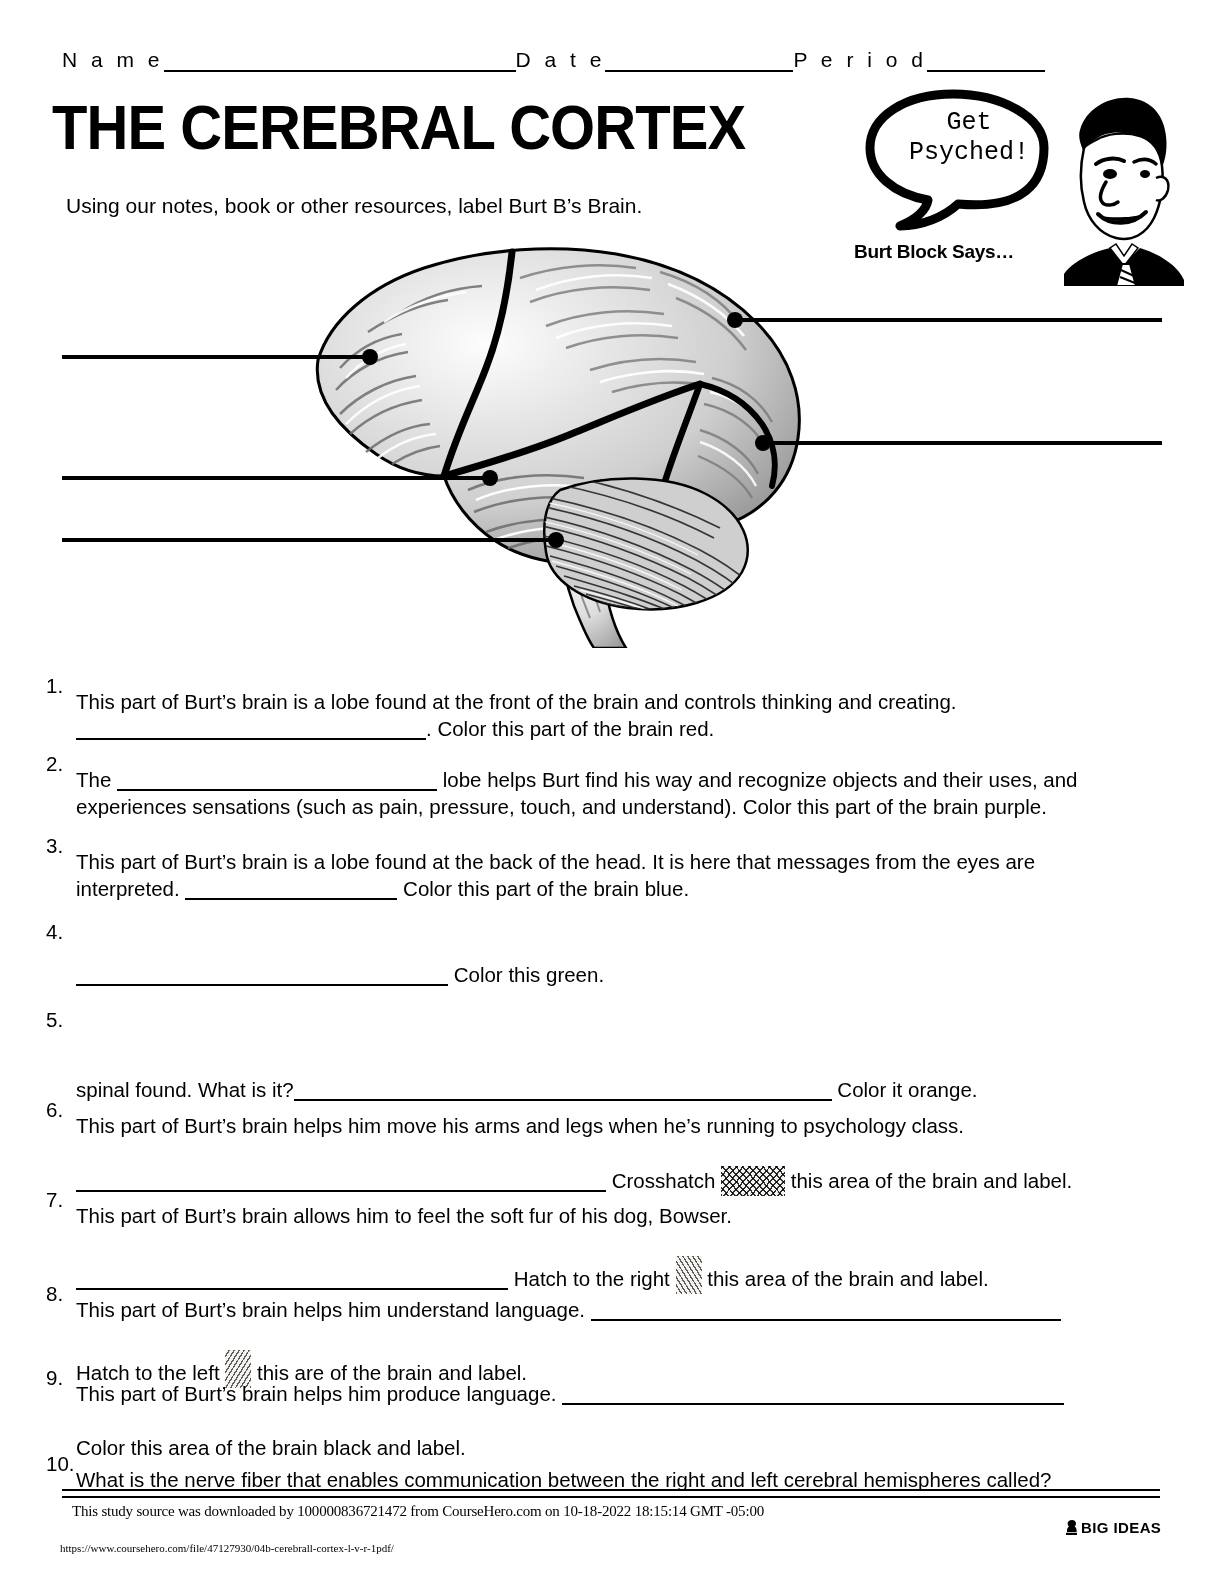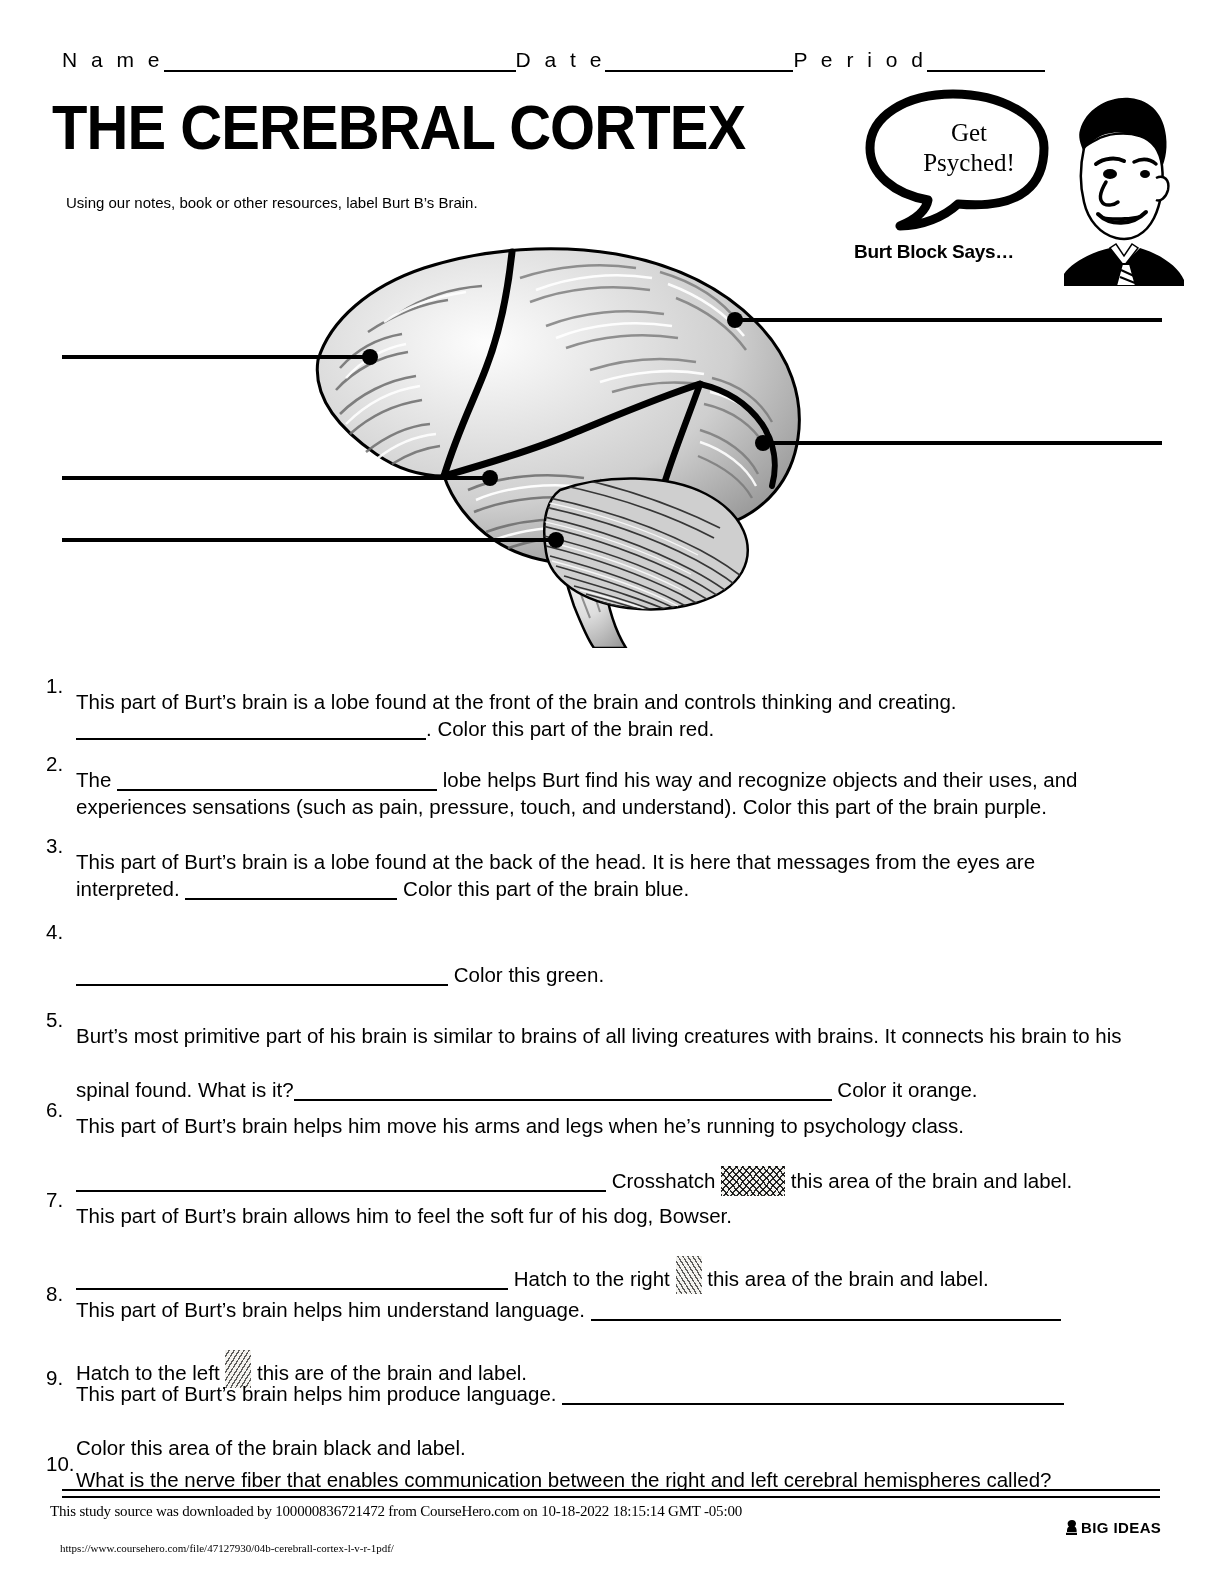--- a/index.html
+++ b/index.html
@@ -50,41 +50,41 @@
     letter-spacing: -1px;
     transform: scaleX(0.92);
     transform-origin: left top;
     font-family: "Liberation Sans", sans-serif;
   }
 
   .subtitle {
     position: absolute;
     left: 66px;
     top: 194px;
-    font-size: 15px;
+    font-size: 21px;
     font-family: "Liberation Sans", sans-serif;
   }
 
   
   .burt-wrap {
     position: absolute;
     left: 848px;
     top: 86px;
     width: 340px;
     height: 200px;
   }
   .bubble-text {
     position: absolute;
     left: 56px;
-    top: 32px;
+    top: 22px;
     width: 130px;
     text-align: center;
     font-size: 25px;
     line-height: 30px;
-    font-family: Liberation Serif, serif;
+    font-family: Liberation Mono, monospace;
     z-index: 3;
     pointer-events: none;
   }
   .burt-says {
     position: absolute;
     left: 6px;
     top: 155px;
     font-size: 19px;
     font-weight: bold;
     letter-spacing: -0.3px;
@@ -138,21 +138,21 @@
   .foot-rule {
     position: absolute;
     left: 62px;
     top: 1496px;
     width: 1098px;
     height: 2px;
     background: #000;
   }
   .foot-line {
     position: absolute;
-    left: 50px;
+    left: 72px;
     top: 1503px;
     font-family: "Liberation Serif", serif;
     font-size: 15px;
     letter-spacing: -0.2px;
   }
   .foot-url {
     position: absolute;
     left: 60px;
     top: 1542px;
     font-family: "Liberation Serif", serif;
@@ -387,21 +387,21 @@
     <div class="q" style="top: 832px;">
       <span class="num">3.</span>
       <span class="body"><span>This part of Burt’s brain is a lobe found at the back of the head. It is here that messages from the eyes are</span><br><span>interpreted. </span><span class="blank" style="width: 212px;"></span><span> Color this part of the brain blue.</span></span>
     </div>
     <div class="q" style="top: 918px;">
       <span class="num">4.</span>
       <span class="body"><br><span class="blank" style="width: 372px;"></span><span> Color this green.</span></span>
     </div>
     <div class="q" style="top: 1006px;">
       <span class="num">5.</span>
-      <span class="body"><span>Burt’s most primitive part of his brain is similar to brains of all living creatures with brains. It connects his brain to his</span><br><span style="display: inline-block; height: 10px;"></span><br><span>spinal found. What is it?</span><span class="blank" style="width: 538px;"></span><span> Color it orange.</span></span>
+      <span class="body"><br><span style="display: inline-block; height: 10px;"></span><br><span>spinal found. What is it?</span><span class="blank" style="width: 538px;"></span><span> Color it orange.</span></span>
     </div>
     <div class="q" style="top: 1096px;">
       <span class="num">6.</span>
       <span class="body"><span>This part of Burt’s brain helps him move his arms and legs when he’s running to psychology class.</span><br><span style="display: inline-block; height: 10px;"></span><br><span class="blank" style="width: 530px;"></span><span> Crosshatch </span><span class="sw sw-cross" style="background-image:repeating-linear-gradient(48deg, rgba(0,0,0,.82) 0 1.4px, rgba(0,0,0,0) 1.4px 5px),repeating-linear-gradient(-48deg, rgba(0,0,0,.82) 0 1.4px, rgba(0,0,0,0) 1.4px 5px);"></span><span> this area of the brain and label.</span></span>
     </div>
     <div class="q" style="top: 1186px;">
       <span class="num">7.</span>
       <span class="body"><span>This part of Burt’s brain allows him to feel the soft fur of his dog, Bowser.</span><br><span style="display: inline-block; height: 10px;"></span><br><span class="blank" style="width: 432px;"></span><span> Hatch to the right </span><span class="sw sw-hatch" style="background-image:repeating-linear-gradient(58deg, rgba(0,0,0,.62) 0 1.3px, rgba(0,0,0,0) 1.3px 4.2px);"></span><span> this area of the brain and label.</span></span>
     </div>
     <div class="q" style="top: 1280px;">

